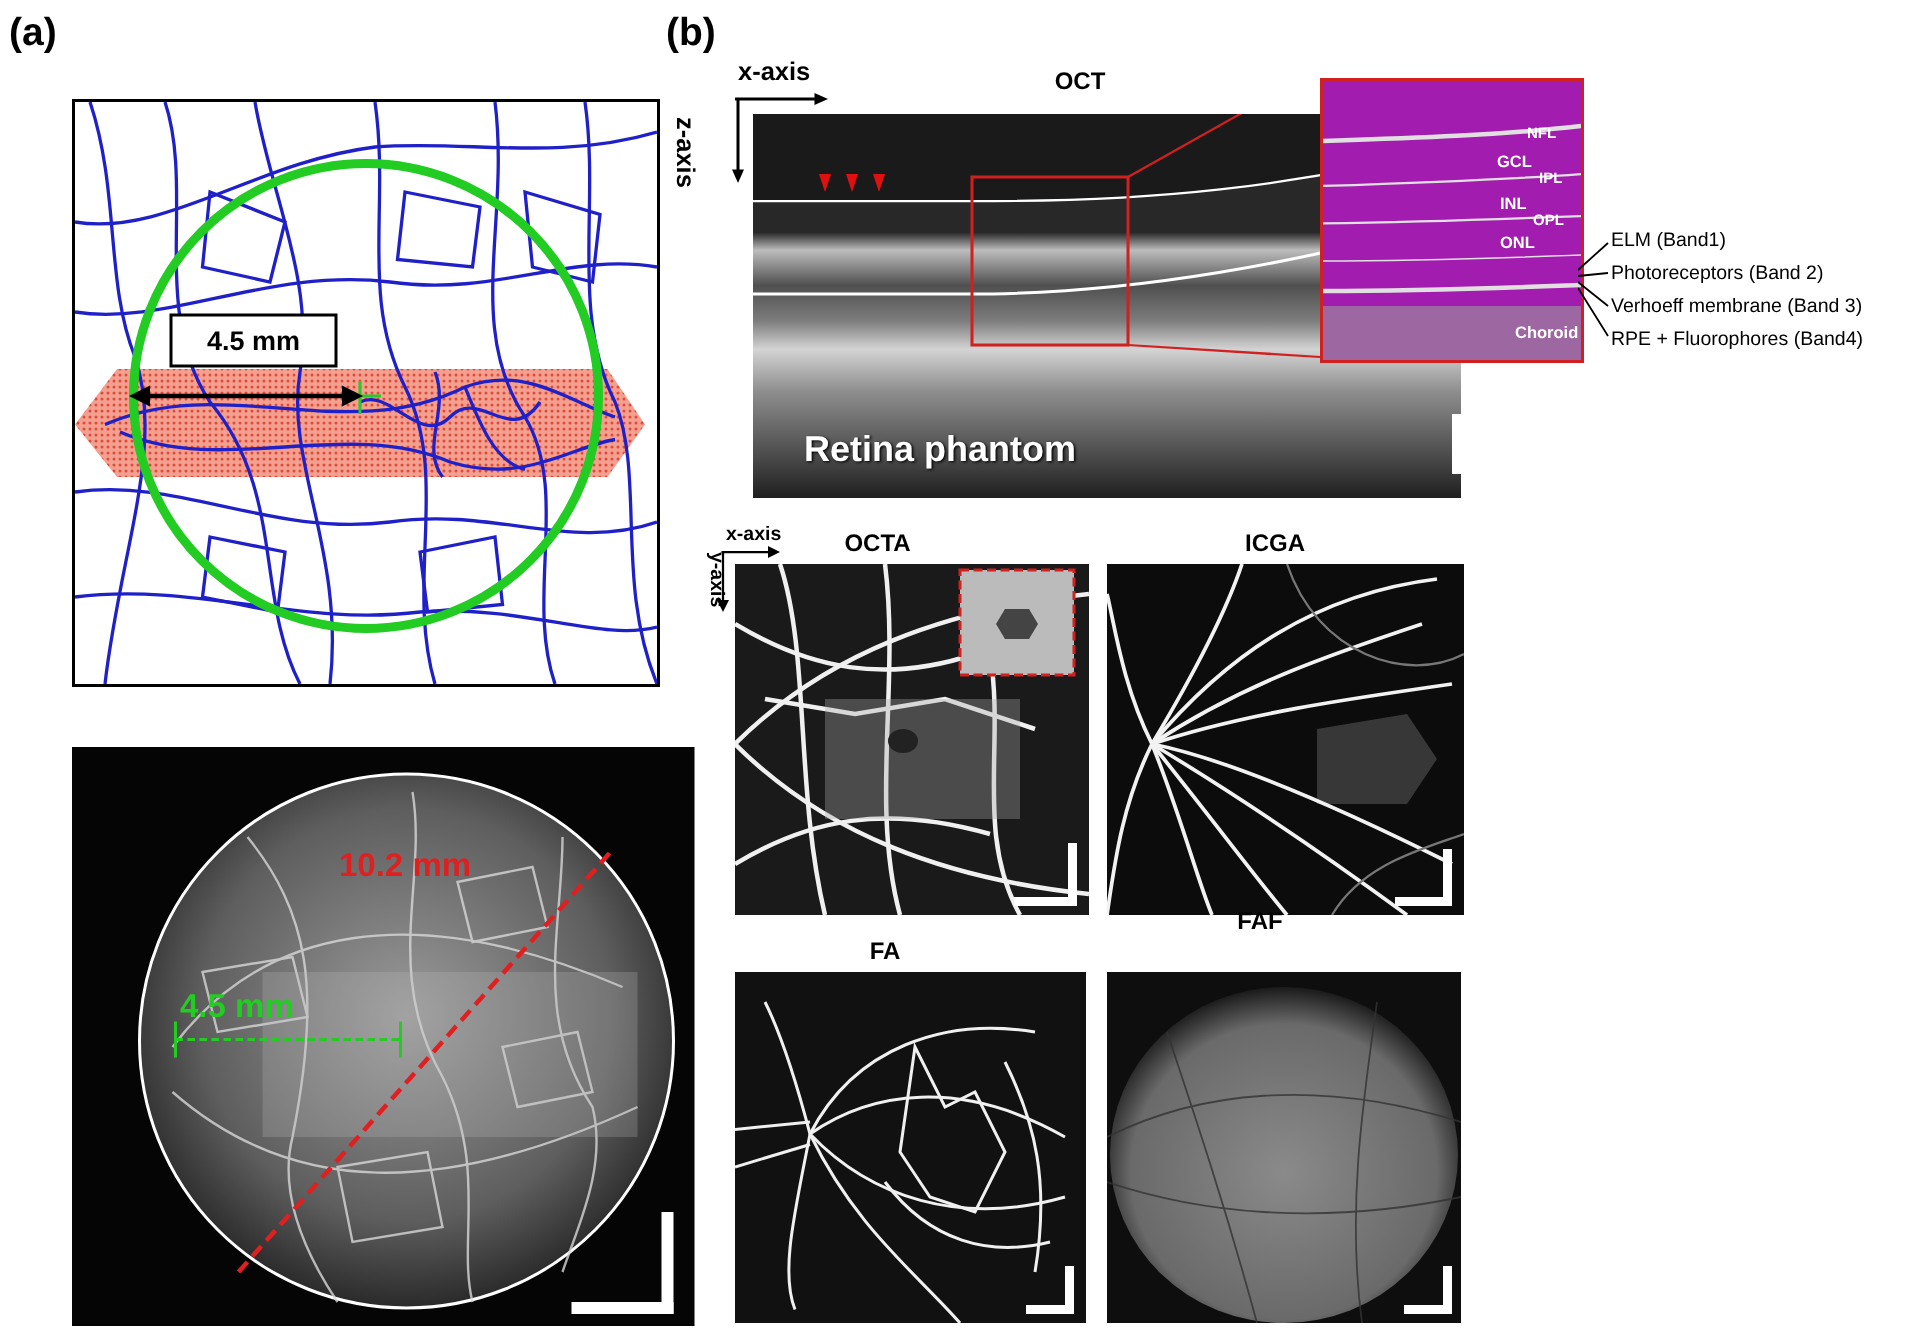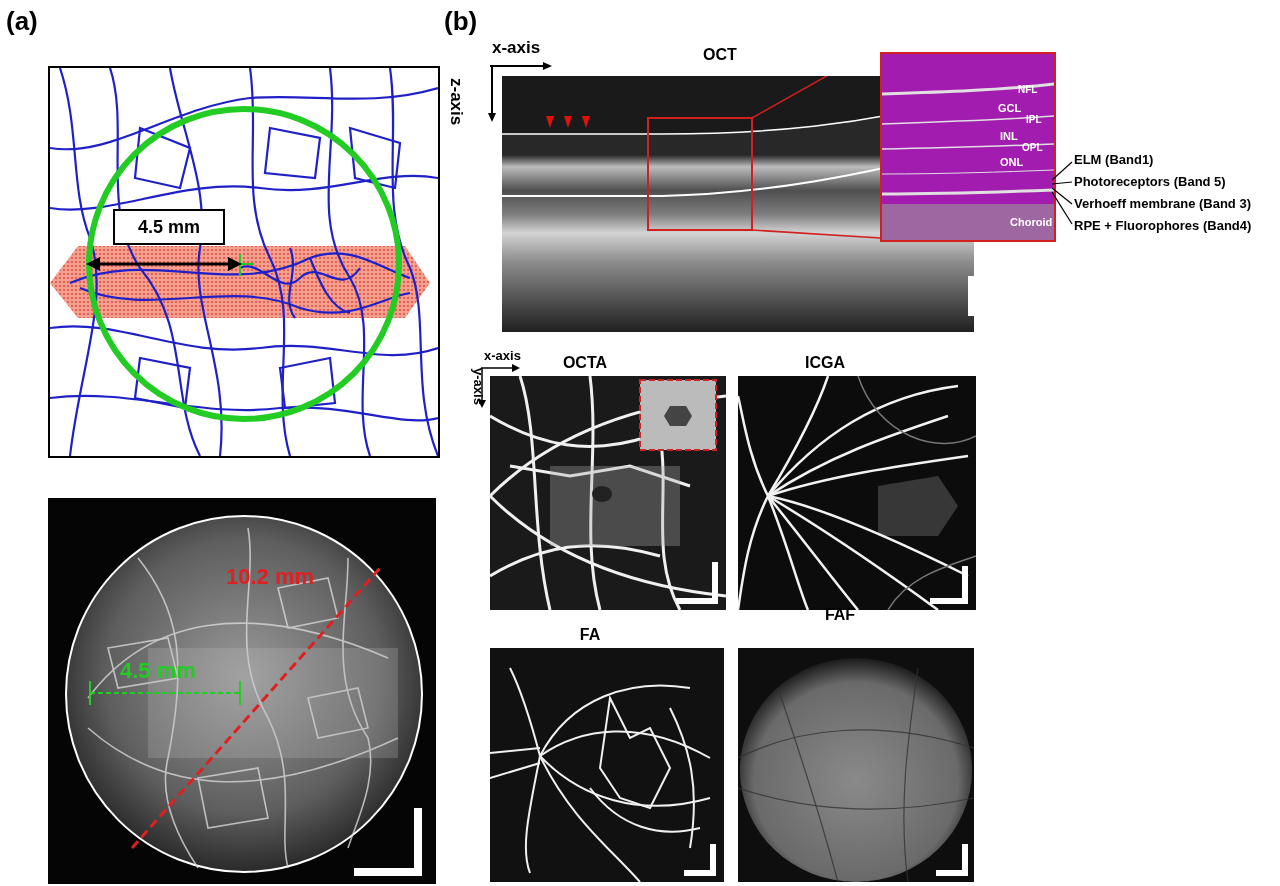--- a/index.html
+++ b/index.html
@@ -1,22 +1,22 @@
 <!DOCTYPE html>
 <html><head>
 <meta charset="utf-8">
 <style>
   html,body{margin:0;padding:0;background:#fff;}
   body{width:1280px;height:886px;position:relative;overflow:hidden;font-family:"Liberation Sans",sans-serif;color:#000;}
   .abs{position:absolute;}
   .panel-label{font-weight:bold;font-size:26px;}
   .title{font-weight:bold;font-size:16px;text-align:center;}
-  .dark{background:#111;}
+  .dark{background:#111;padding-left:27px;}
   svg{display:block;}
-  .anno{font-weight:bold;font-size:13px;white-space:nowrap;}
+  .anno{font-weight:normal;font-size:13px;white-space:nowrap;}
 </style>
 </head>
 <body>
 
 <div class="abs panel-label" style="left:6px;top:6px;">(a)</div>
 
 <div class="abs" style="left:48px;top:66px;width:388px;height:388px;border:2px solid #000;background:#fff;overflow:hidden;">
   <svg width="388" height="388" viewBox="0 0 388 388">
     <defs>
       <pattern id="hex" width="4" height="4" patternUnits="userSpaceOnUse">
@@ -127,20 +127,21 @@
     <g fill="#e01010">
         <polygon points="44,40 52,40 48,52"></polygon>
         <polygon points="62,40 70,40 66,52"></polygon>
         <polygon points="80,40 88,40 84,52"></polygon>
       </g>
     <rect x="146" y="42" width="104" height="112" fill="none" stroke="#d02020" stroke-width="2"></rect>
     <line x1="250" y1="42" x2="378" y2="-30" stroke="#d02020" stroke-width="1.5"></line>
     <line x1="250" y1="154" x2="378" y2="162" stroke="#d02020" stroke-width="1.5"></line>
     <rect x="466" y="200" width="6" height="40" fill="#fff"></rect>
   </svg>
+  <div class="abs" style="left:34px;top:210px;color:#fff;font-weight:bold;font-size:24px;text-shadow:1px 1px 2px #000;">Retina phantom</div>
 </div>
 
 <div class="abs" style="left:880px;top:52px;width:172px;height:186px;background:#a21caf;border:2px solid #d02020;overflow:hidden;">
   <svg width="172" height="186">
     <g stroke="#e0e0e0" fill="none">
       <path d="M0,40 C60,38 120,36 172,30" stroke-width="3"></path>
       <path d="M0,70 C60,68 120,66 172,62" stroke-width="1.5"></path>
       <path d="M0,95 C60,94 120,92 172,90" stroke-width="1.5"></path>
       <path d="M0,120 C60,120 120,118 172,116" stroke-width="1"></path>
       <path d="M0,140 C60,140 120,138 172,136" stroke-width="3"></path>
@@ -158,21 +159,21 @@
 
 <svg class="abs" style="left:1052px;top:150px;" width="24" height="80">
   <g stroke="#000" stroke-width="1.2">
       <line x1="0" y1="30" x2="20" y2="12"></line>
       <line x1="0" y1="34" x2="20" y2="32"></line>
       <line x1="0" y1="38" x2="20" y2="54"></line>
       <line x1="0" y1="42" x2="20" y2="74"></line>
     </g>
 </svg>
 <div class="abs anno" style="left:1074px;top:152px;">ELM (Band1)</div>
-<div class="abs anno" style="left:1074px;top:174px;">Photoreceptors (Band 5)</div>
+<div class="abs anno" style="left:1074px;top:174px;">Photoreceptors (Band 2)</div>
 <div class="abs anno" style="left:1074px;top:196px;">Verhoeff membrane (Band 3)</div>
 <div class="abs anno" style="left:1074px;top:218px;">RPE + Fluorophores (Band4)</div>
 
 <div class="abs" style="left:484px;top:348px;font-size:13px;font-weight:bold;">x-axis</div>
 <div class="abs" style="left:486px;top:368px;font-size:13px;font-weight:bold;transform:rotate(90deg);transform-origin:left top;">y-axis</div>
 <svg class="abs" style="left:478px;top:362px;" width="50" height="50">
   <line x1="3" y1="6" x2="36" y2="6" stroke="#000" stroke-width="1.5"></line>
     <polygon points="42,6 34,2 34,10" fill="#000"></polygon>
   <line x1="4" y1="6" x2="4" y2="40" stroke="#000" stroke-width="1.5"></line>
     <polygon points="4,46 0,38 8,38" fill="#000"></polygon>
@@ -194,21 +195,21 @@
     <ellipse cx="112" cy="118" rx="10" ry="8" fill="#222"></ellipse>
     <rect x="150" y="4" width="76" height="70" fill="#bbb" stroke="#d02020" stroke-width="2" stroke-dasharray="6,3"></rect>
     <polygon points="180,30 196,30 202,40 196,50 180,50 174,40" fill="#444"></polygon>
     <g fill="#fff">
         <rect x="222" y="186" width="6" height="42"></rect>
         <rect x="186" y="222" width="42" height="6"></rect>
       </g>
   </svg>
 </div>
 
-<div class="abs title" style="left:780px;top:354px;width:90px;">ICGA</div>
+<div class="abs title" style="left:780px;top:354px;width:90px;text-align:right;">ICGA</div>
 <div class="abs" style="left:738px;top:376px;width:238px;height:234px;background:#0c0c0c;overflow:hidden;">
   <svg width="238" height="234">
     <polygon points="140,110 200,100 220,130 200,160 140,160" fill="#555" opacity="0.6"></polygon>
     <g fill="none" stroke="#f2f2f2" stroke-width="2.5">
       <path d="M30,120 C80,60 140,20 220,10"></path>
         <path d="M30,120 C90,80 150,60 210,40"></path>
       <path d="M30,120 C90,100 160,90 230,80"></path>
         <path d="M30,120 C80,150 140,190 200,234"></path>
       <path d="M30,120 C70,170 100,210 120,234"></path>
         <path d="M30,120 C50,170 60,210 70,234"></path>

